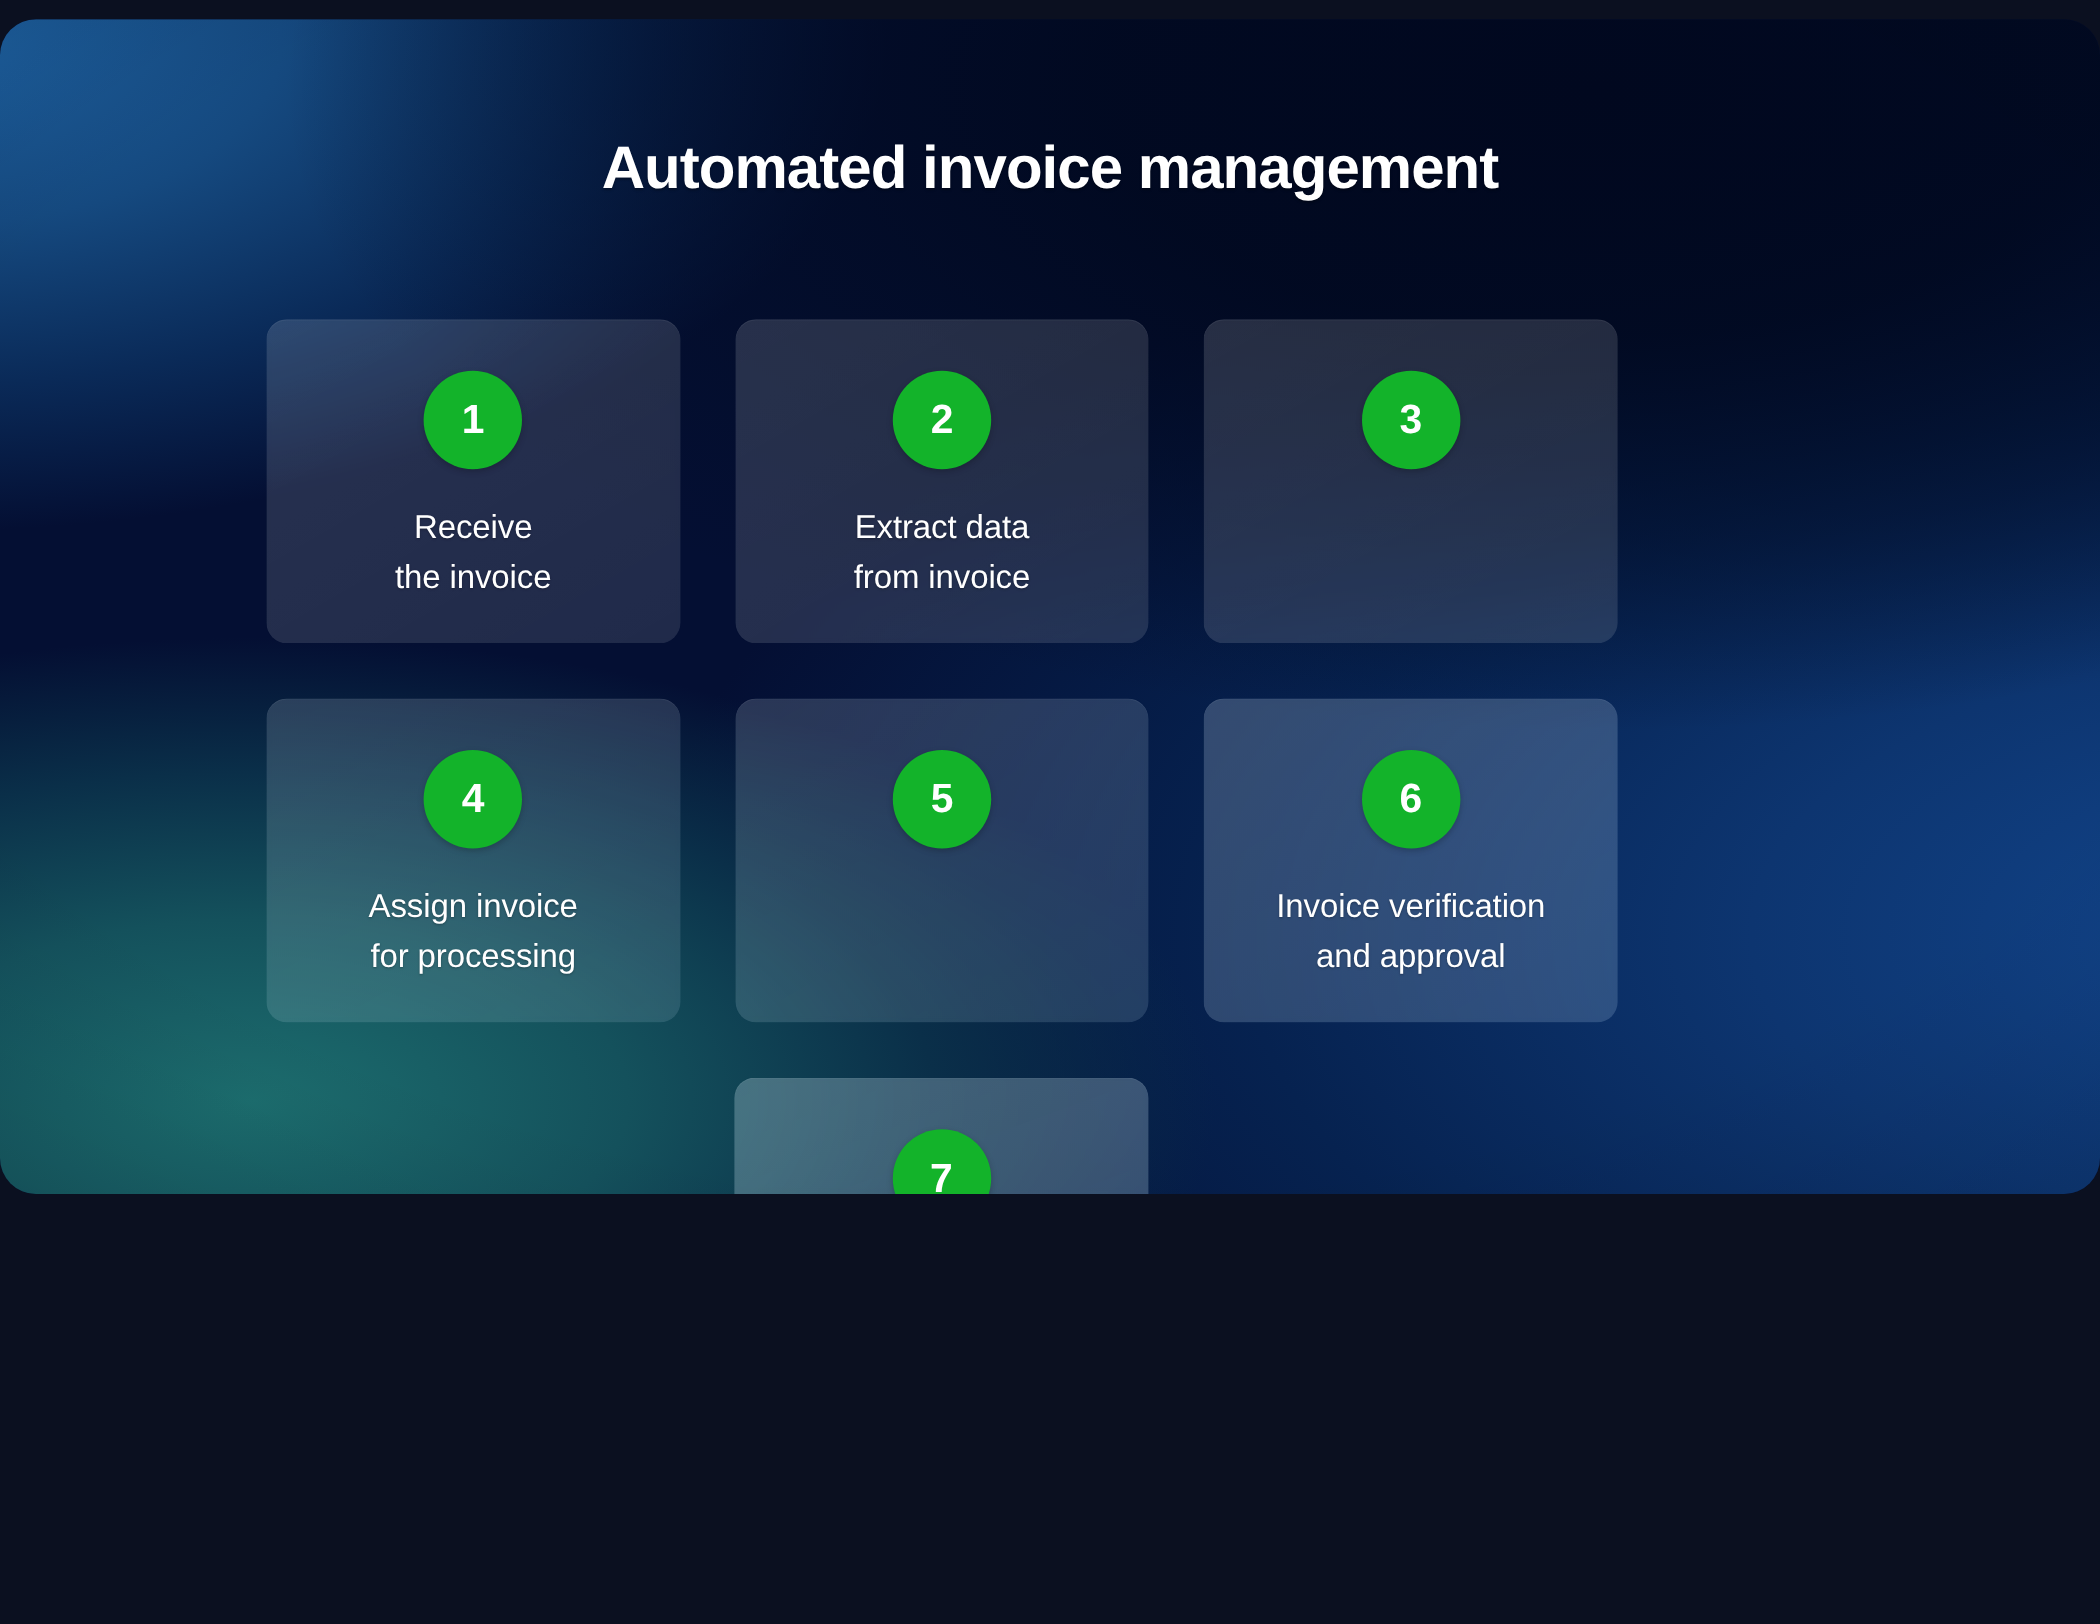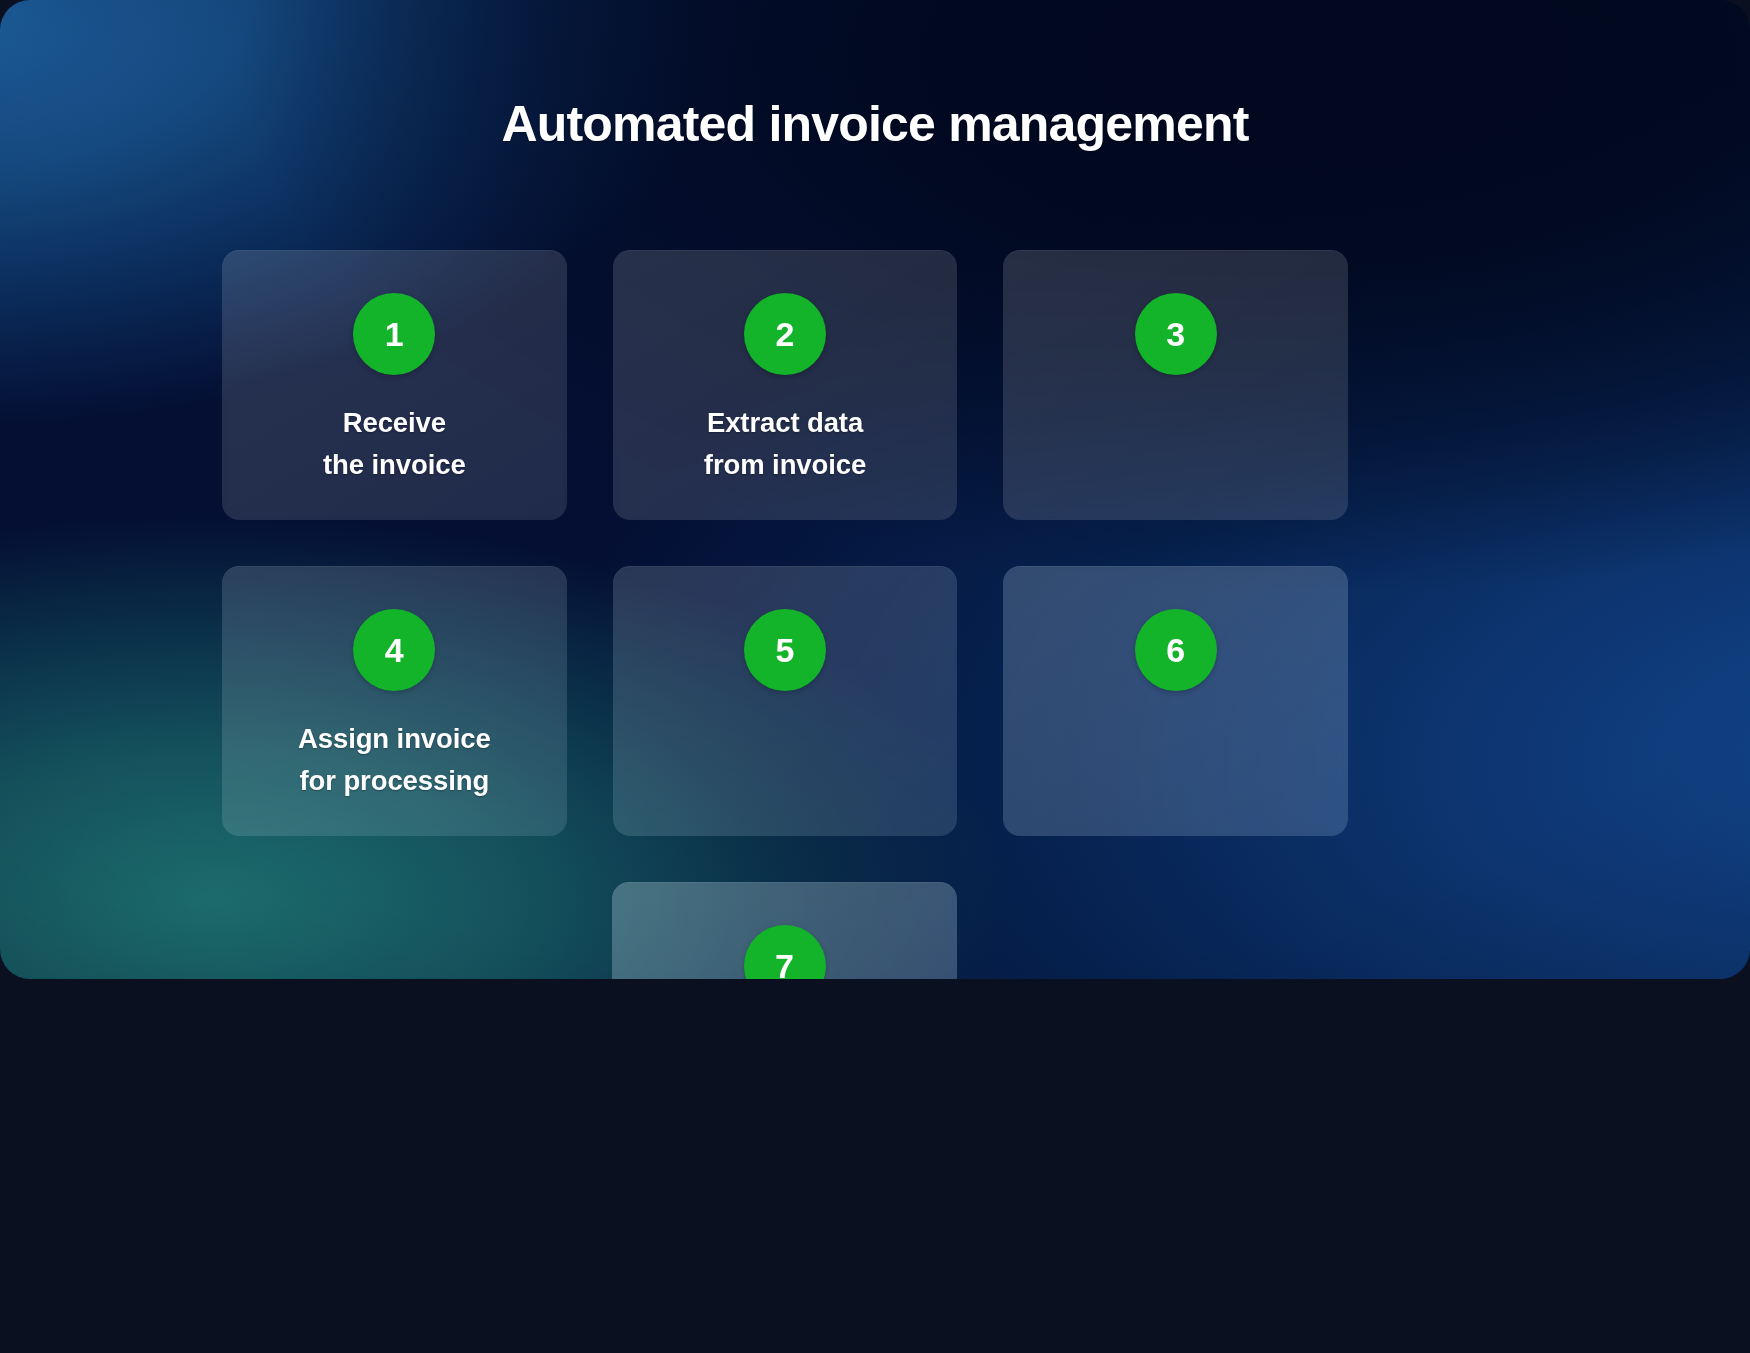--- a/index.html
+++ b/index.html
@@ -12,20 +12,21 @@
   }
 
   
   #canvas{
     position:relative;
     width:1750px;
     height:979px;
     border-radius:30px;
     overflow:hidden;
     isolation:isolate;
+    margin-top:16px;
   }
 
   
   .bg-base{
     position:absolute; inset:0;
     background:#040f33;
   }
   
   .bg-blue-right{
     position:absolute; inset:0;
@@ -121,21 +122,21 @@
     box-shadow:0 2px 5px rgba(0,0,0,0.22);
     letter-spacing:0;
   }
   .card-label{
     margin-top:27px;
     width:100%;
     padding:0 14px;
     text-align:center;
     color:#ffffff;
     font-size:27.5px;
-    font-weight:700;
+    font-weight:400;
     line-height:1.52;
     letter-spacing:-0.1px;
     white-space:pre-line;
     text-shadow:0 1px 2px rgba(0,0,0,0.30);
   }
 </style>
 </head>
 <body>
 
 <div id="canvas">
@@ -178,20 +179,22 @@
         <div class="card-label">Assign invoice
 for processing</div>
       </div>
 
       <div class="card tint-e">
         <div class="badge">5</div>
       </div>
 
       <div class="card tint-f">
         <div class="badge">6</div>
+        <div class="card-label">Invoice verification
+and approval</div>
       </div>
 
     </div>
 
     <div class="row single">
 
       <div class="card tint-g">
         <div class="badge">7</div>
         <div class="card-label">Assign</div>
       </div>

